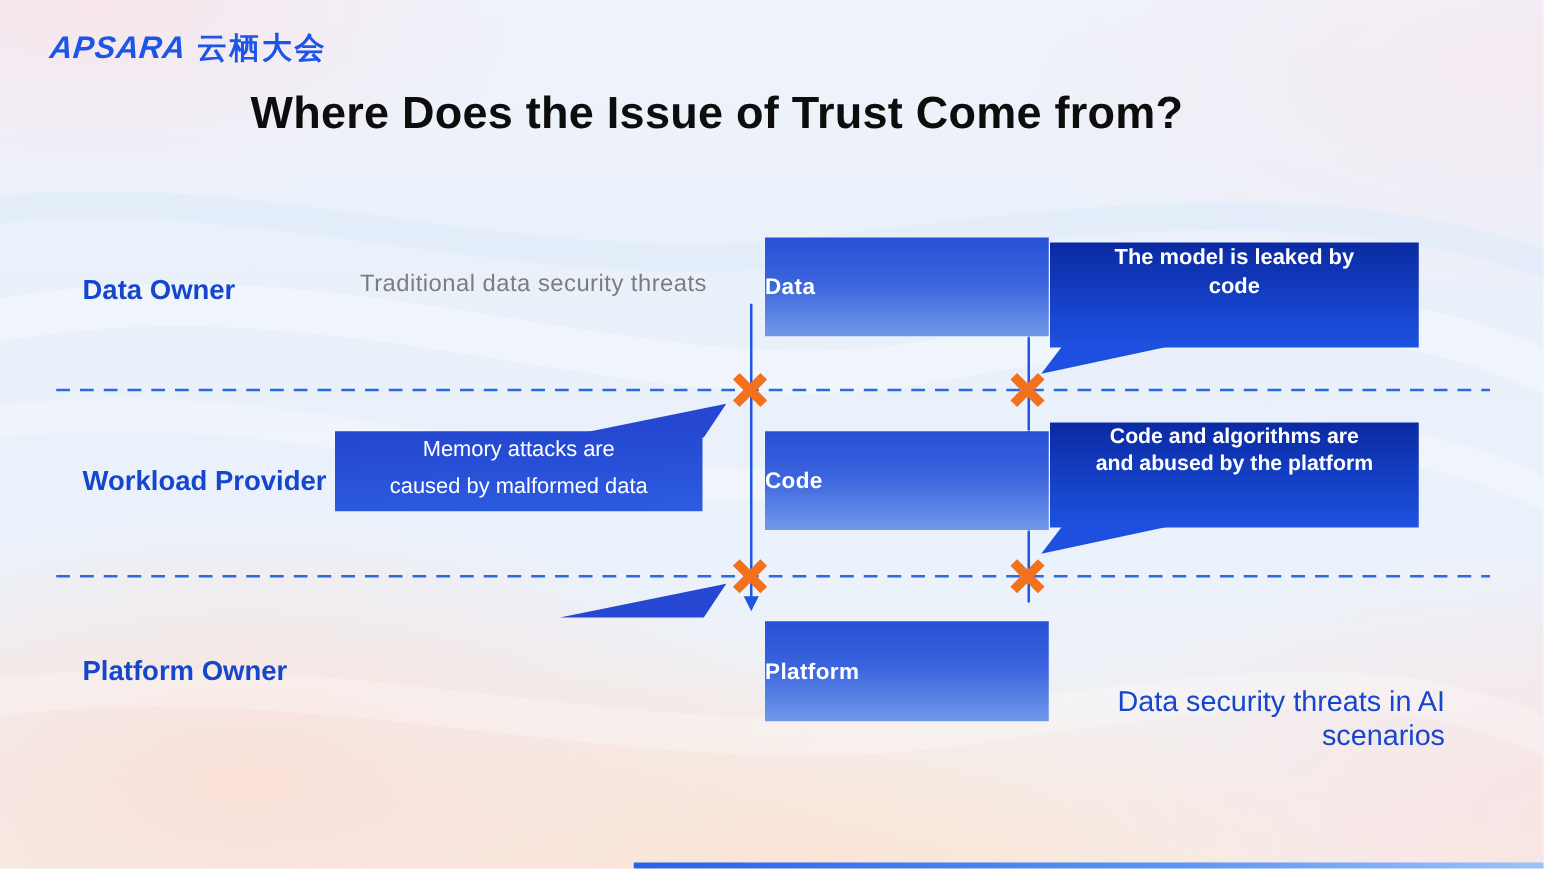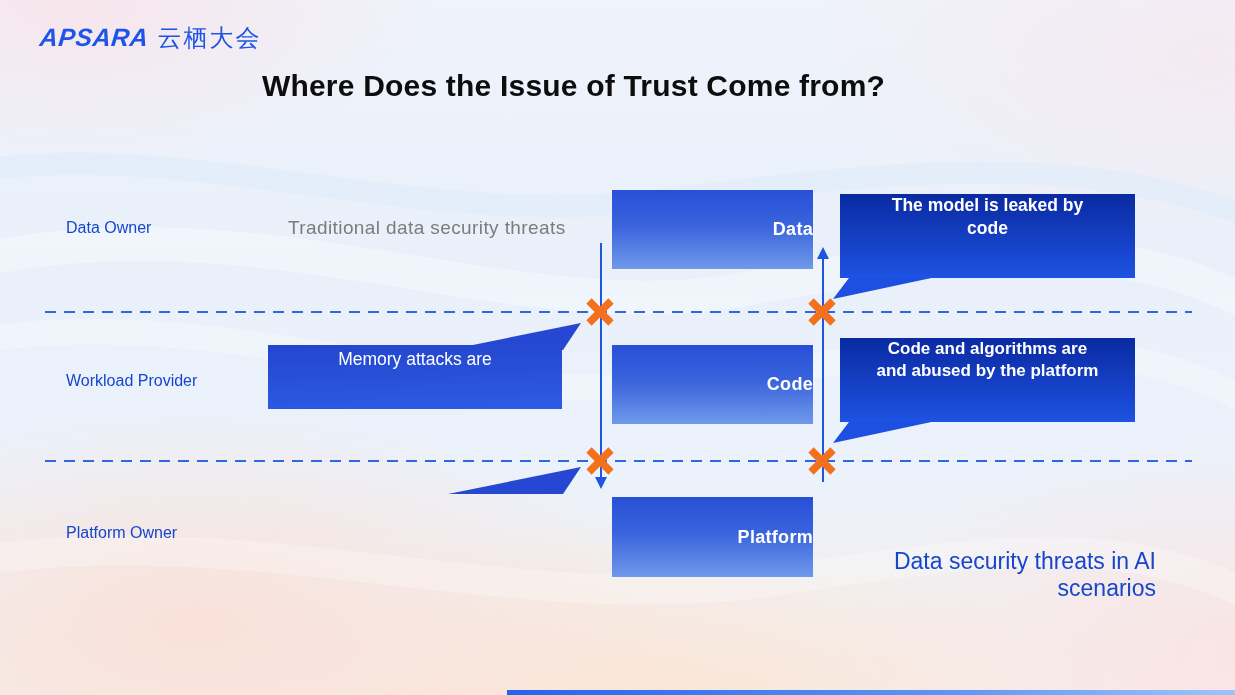--- a/index.html
+++ b/index.html
@@ -11,33 +11,33 @@
       radial-gradient(48% 42% at 52% 104%, rgba(252,226,208,0.9), rgba(252,226,208,0) 72%),
       radial-gradient(52% 46% at 102% 94%, rgba(250,226,226,0.85), rgba(250,226,226,0) 70%),
       radial-gradient(42% 34% at 6% 0%, rgba(248,228,234,0.9), rgba(248,228,234,0) 70%),
       radial-gradient(46% 38% at 98% 8%, rgba(247,231,238,0.75), rgba(247,231,238,0) 72%),
       linear-gradient(180deg, #eff3fb 0%, #e9f0fa 38%, #ebf2fb 68%, #f6efeb 100%);
   }
   .bg-waves { position: absolute; left: 0; top: 0; z-index: 0; }
   
   .logo { position: absolute; left: 40px; top: 22px; display: flex; align-items: baseline; gap: 9px; z-index: 3; color: #1d55e8; }
   .logo-brand { font-size: 25px; font-weight: 900; font-style: italic; letter-spacing: 0.5px; transform: skewX(-6deg); }
-  .logo-cn { font-size: 24px; font-weight: 400; letter-spacing: 2px; }
+  .logo-cn { font-size: 24px; font-weight: 700; letter-spacing: 2px; }
   .title { position: absolute; left: 0; top: 69px; width: 1147px; text-align: center;
-    font-size: 30px; font-weight: 700; color: #0d0d0d; letter-spacing: 0.2px; z-index: 3; }
+    font-size: 36px; font-weight: 700; color: #0d0d0d; letter-spacing: 0.2px; z-index: 3; }
   
-  .row-label { position: absolute; left: 66px; font-size: 16px; font-weight: 400; color: #1546cc; z-index: 3; }
+  .row-label { position: absolute; left: 66px; font-size: 22px; font-weight: 700; color: #1546cc; z-index: 3; }
   .rl-1 { top: 219px; } .rl-2 { top: 372px; } .rl-3 { top: 524px; }
   .caption-traditional { position: absolute; left: 288px; top: 217px; font-size: 19px; color: #7c7c7c; letter-spacing: 0.4px; z-index: 3; }
   .caption-ai { position: absolute; left: 836px; top: 548px; width: 320px; text-align: right;
     font-size: 23px; font-weight: 400; color: #1546cc; z-index: 3; }
   
-  .stack-box { position: absolute; left: 612px; width: 201px; height: 79px; z-index: 3;
+  .stack-box { position: absolute; left: 612px; width: 227px; height: 79px; z-index: 3;
     background: linear-gradient(180deg, #2750d7 0%, #3a63dd 45%, #7099ea 100%);
-    display: flex; align-items: center; justify-content: flex-end;
+    display: flex; align-items: center; justify-content: flex-start;
     color: #fff; font-size: 18px; font-weight: 700; letter-spacing: 0.3px;
     box-shadow: 0 0 0 1px rgba(235,242,252,0.55); }
   .sb-data { top: 190px; } .sb-code { top: 345px; } .sb-platform { top: 497px; height: 80px; }
   
   .bubble { position: absolute; z-index: 3; display: flex; flex-direction: column;
     align-items: center; justify-content: flex-start; color: #fff; text-align: center; }
   .bubble-left { left: 268px; width: 294px; font-size: 17.5px; font-weight: 400;
     background: linear-gradient(178deg, #2446ce 0%, #2c5ce2 100%); line-height: 28.5px; }
   .bl-1 { top: 345px; height: 64px; }
   .bl-2 { top: 489px; height: 88px; }
@@ -119,20 +119,21 @@
   </div>
   <div class="stack-box sb-code">
     <span>Code</span>
   </div>
   <div class="stack-box sb-platform">
     <span>Platform</span>
   </div>
 
   <div class="bubble bubble-left bl-1">
     <div>Memory attacks are</div>
+    <div>caused by malformed data</div>
   </div>
   <div class="bubble bubble-right br-1">
     <div>The model is leaked by</div>
     <div>code</div>
   </div>
   <div class="bubble bubble-right br-2">
     <div>Code and algorithms are</div>
     <div>and abused by the platform</div>
   </div>
 

